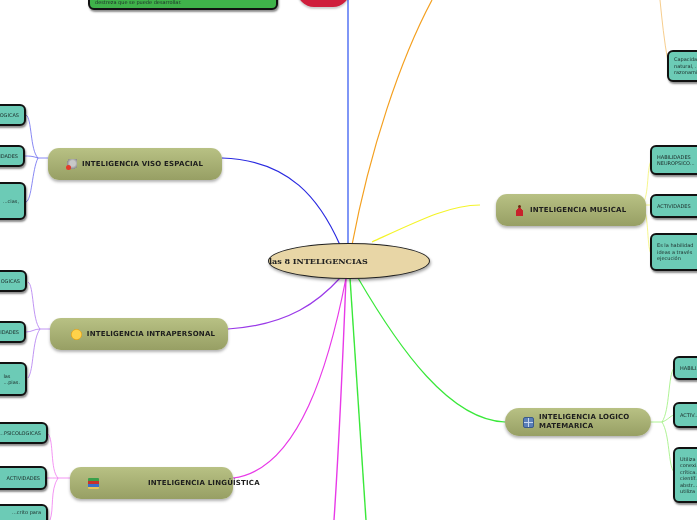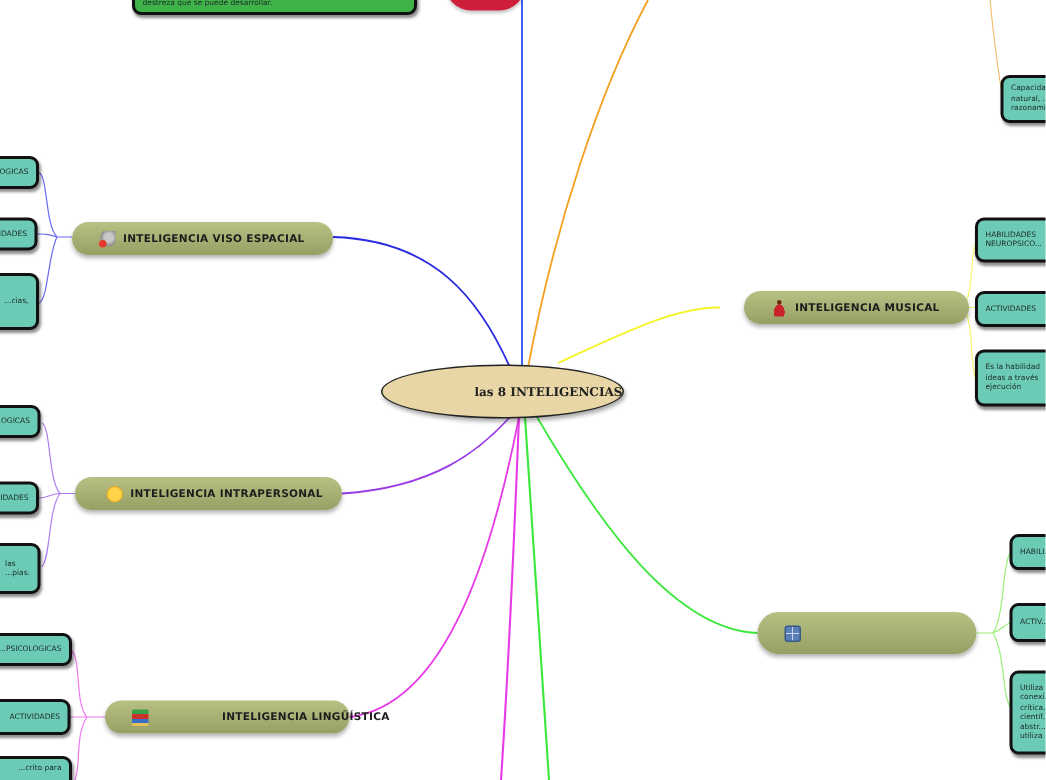--- a/index.html
+++ b/index.html
@@ -3,29 +3,29 @@
 <meta charset="utf-8">
 <style>
   html, body { margin: 0; padding: 0; }
   body {
     width: 697px; height: 520px; overflow: hidden; position: relative;
     background: #ffffff;
     font-family: "DejaVu Sans", sans-serif;
   }
   svg.links { position: absolute; left: 0; top: 0; width: 697px; height: 520px; }
   .central {
-    position: absolute; left: 254px; top: 243px; width: 160px; height: 34px;
+    position: absolute; left: 268px; top: 243px; width: 160px; height: 34px;
     border: 1.5px solid #222; border-radius: 50%;
     background: #e8d6a6;
     box-shadow: 1px 2px 3px rgba(0,0,0,0.35);
-    display: flex; align-items: center; justify-content: flex-end;
+    display: flex; align-items: center; justify-content: flex-start;
     font-family: "DejaVu Serif", serif; font-weight: bold; font-size: 8px; color: #222;
   }
   .branch {
-    position: absolute; height: 22px; border-radius: 11px;
+    position: absolute; height: 32px; border-radius: 11px;
     background: linear-gradient(#b8c184, #979f64);
     box-shadow: 0 2px 3px rgba(0,0,0,0.3);
     display: flex; align-items: center; padding: 0 10px 0 18px; box-sizing: border-box;
     font-weight: bold; font-size: 7px; color: #1d1d1d; white-space: nowrap;
     letter-spacing: 0.2px;
   }
   .branch .ico { width: 11px; height: 11px; margin-right: 5px; display: inline-block; flex: none; position: relative; }
   .branch.two { height: 28px; border-radius: 14px; line-height: 9px; white-space: normal; }
   .leaf {
     position: absolute; background: #6ccbb6; border: 2px solid #111;
@@ -140,20 +140,21 @@
 </div>
 <div class="leaf" style="left:650px; top:194px; width:60px; height:24px;">
   <span>ACTIVIDADES</span>
 </div>
 <div class="leaf" style="left:650px; top:233px; width:60px; height:38px;">
   <span>Es la habilidad ideas a través ejecución</span>
 </div>
 
 <div class="branch two" style="left:505px; top:408px; width:146px;">
   <span class="ico ico-calc"></span>
+  <span>INTELIGENCIA LOGICO MATEMARICA</span>
 </div>
 <div class="leaf" style="left:673px; top:356px; width:40px; height:24px;">
   <span>HABILI...</span>
 </div>
 <div class="leaf" style="left:673px; top:402px; width:40px; height:26px;">
   <span>ACTIV...</span>
 </div>
 <div class="leaf" style="left:673px; top:447px; width:40px; height:56px;">
   <span>Utiliza conexi... crítica... científ... y abstr... utiliza</span>
 </div>

